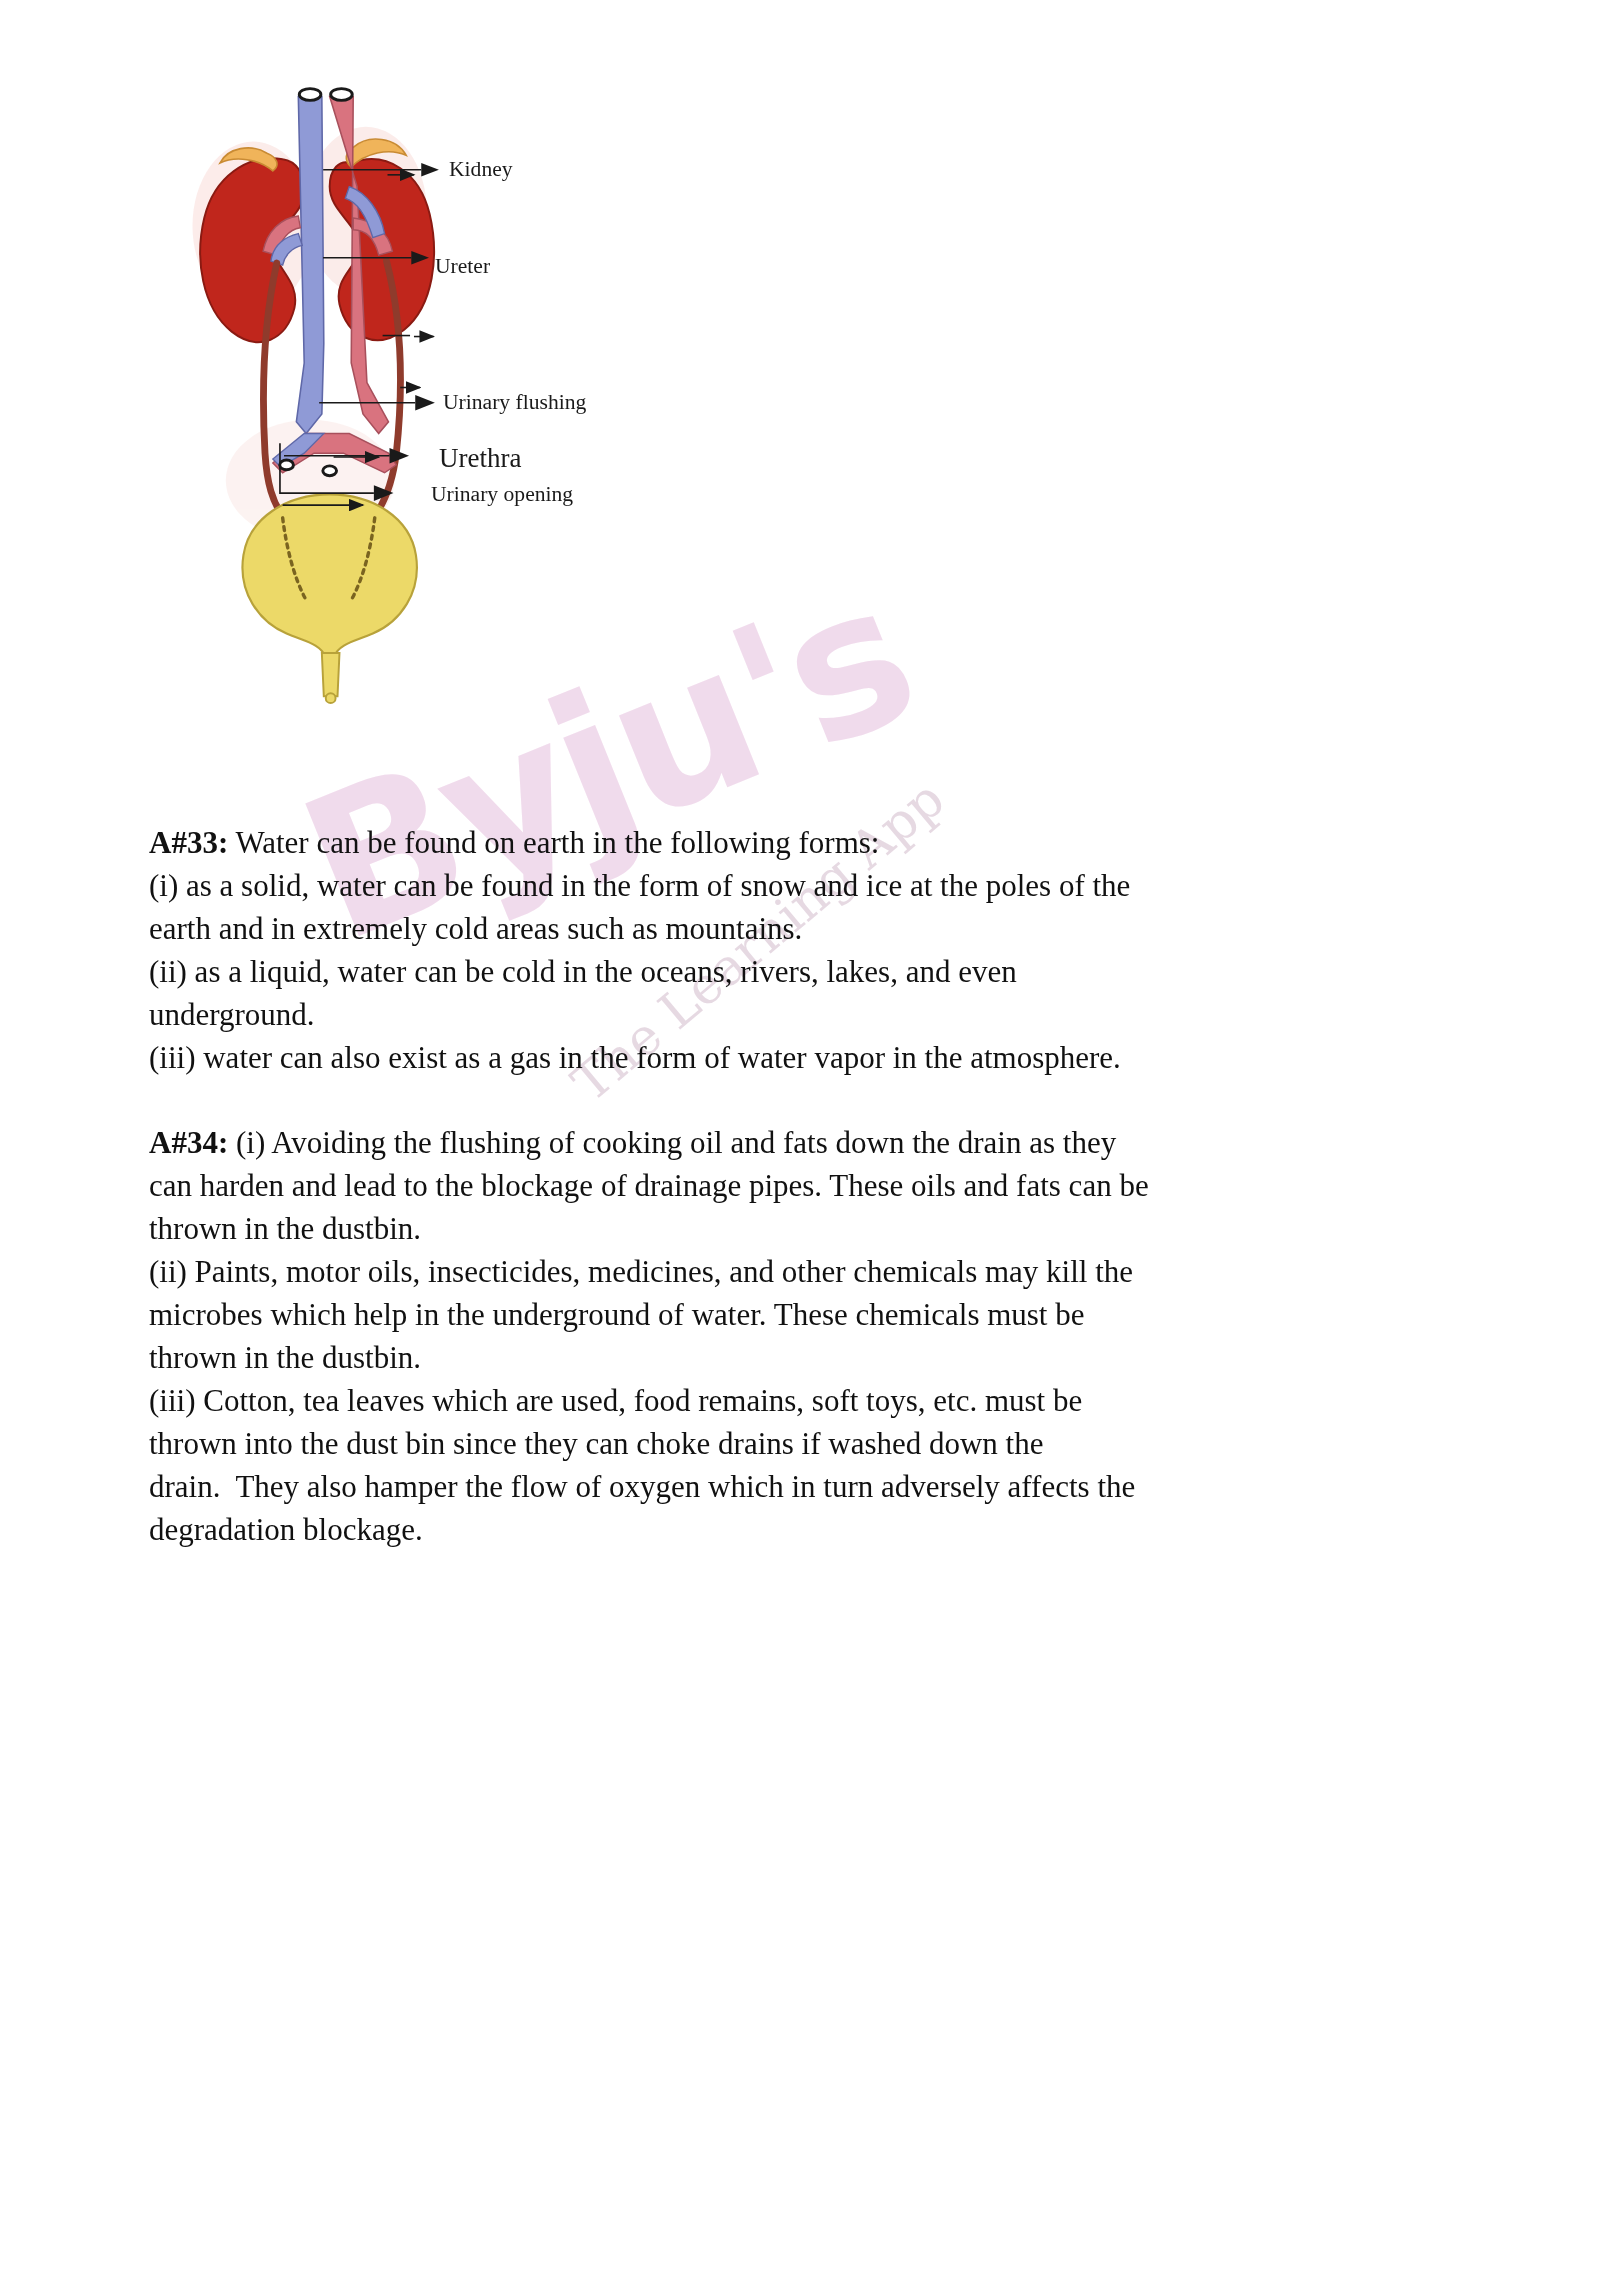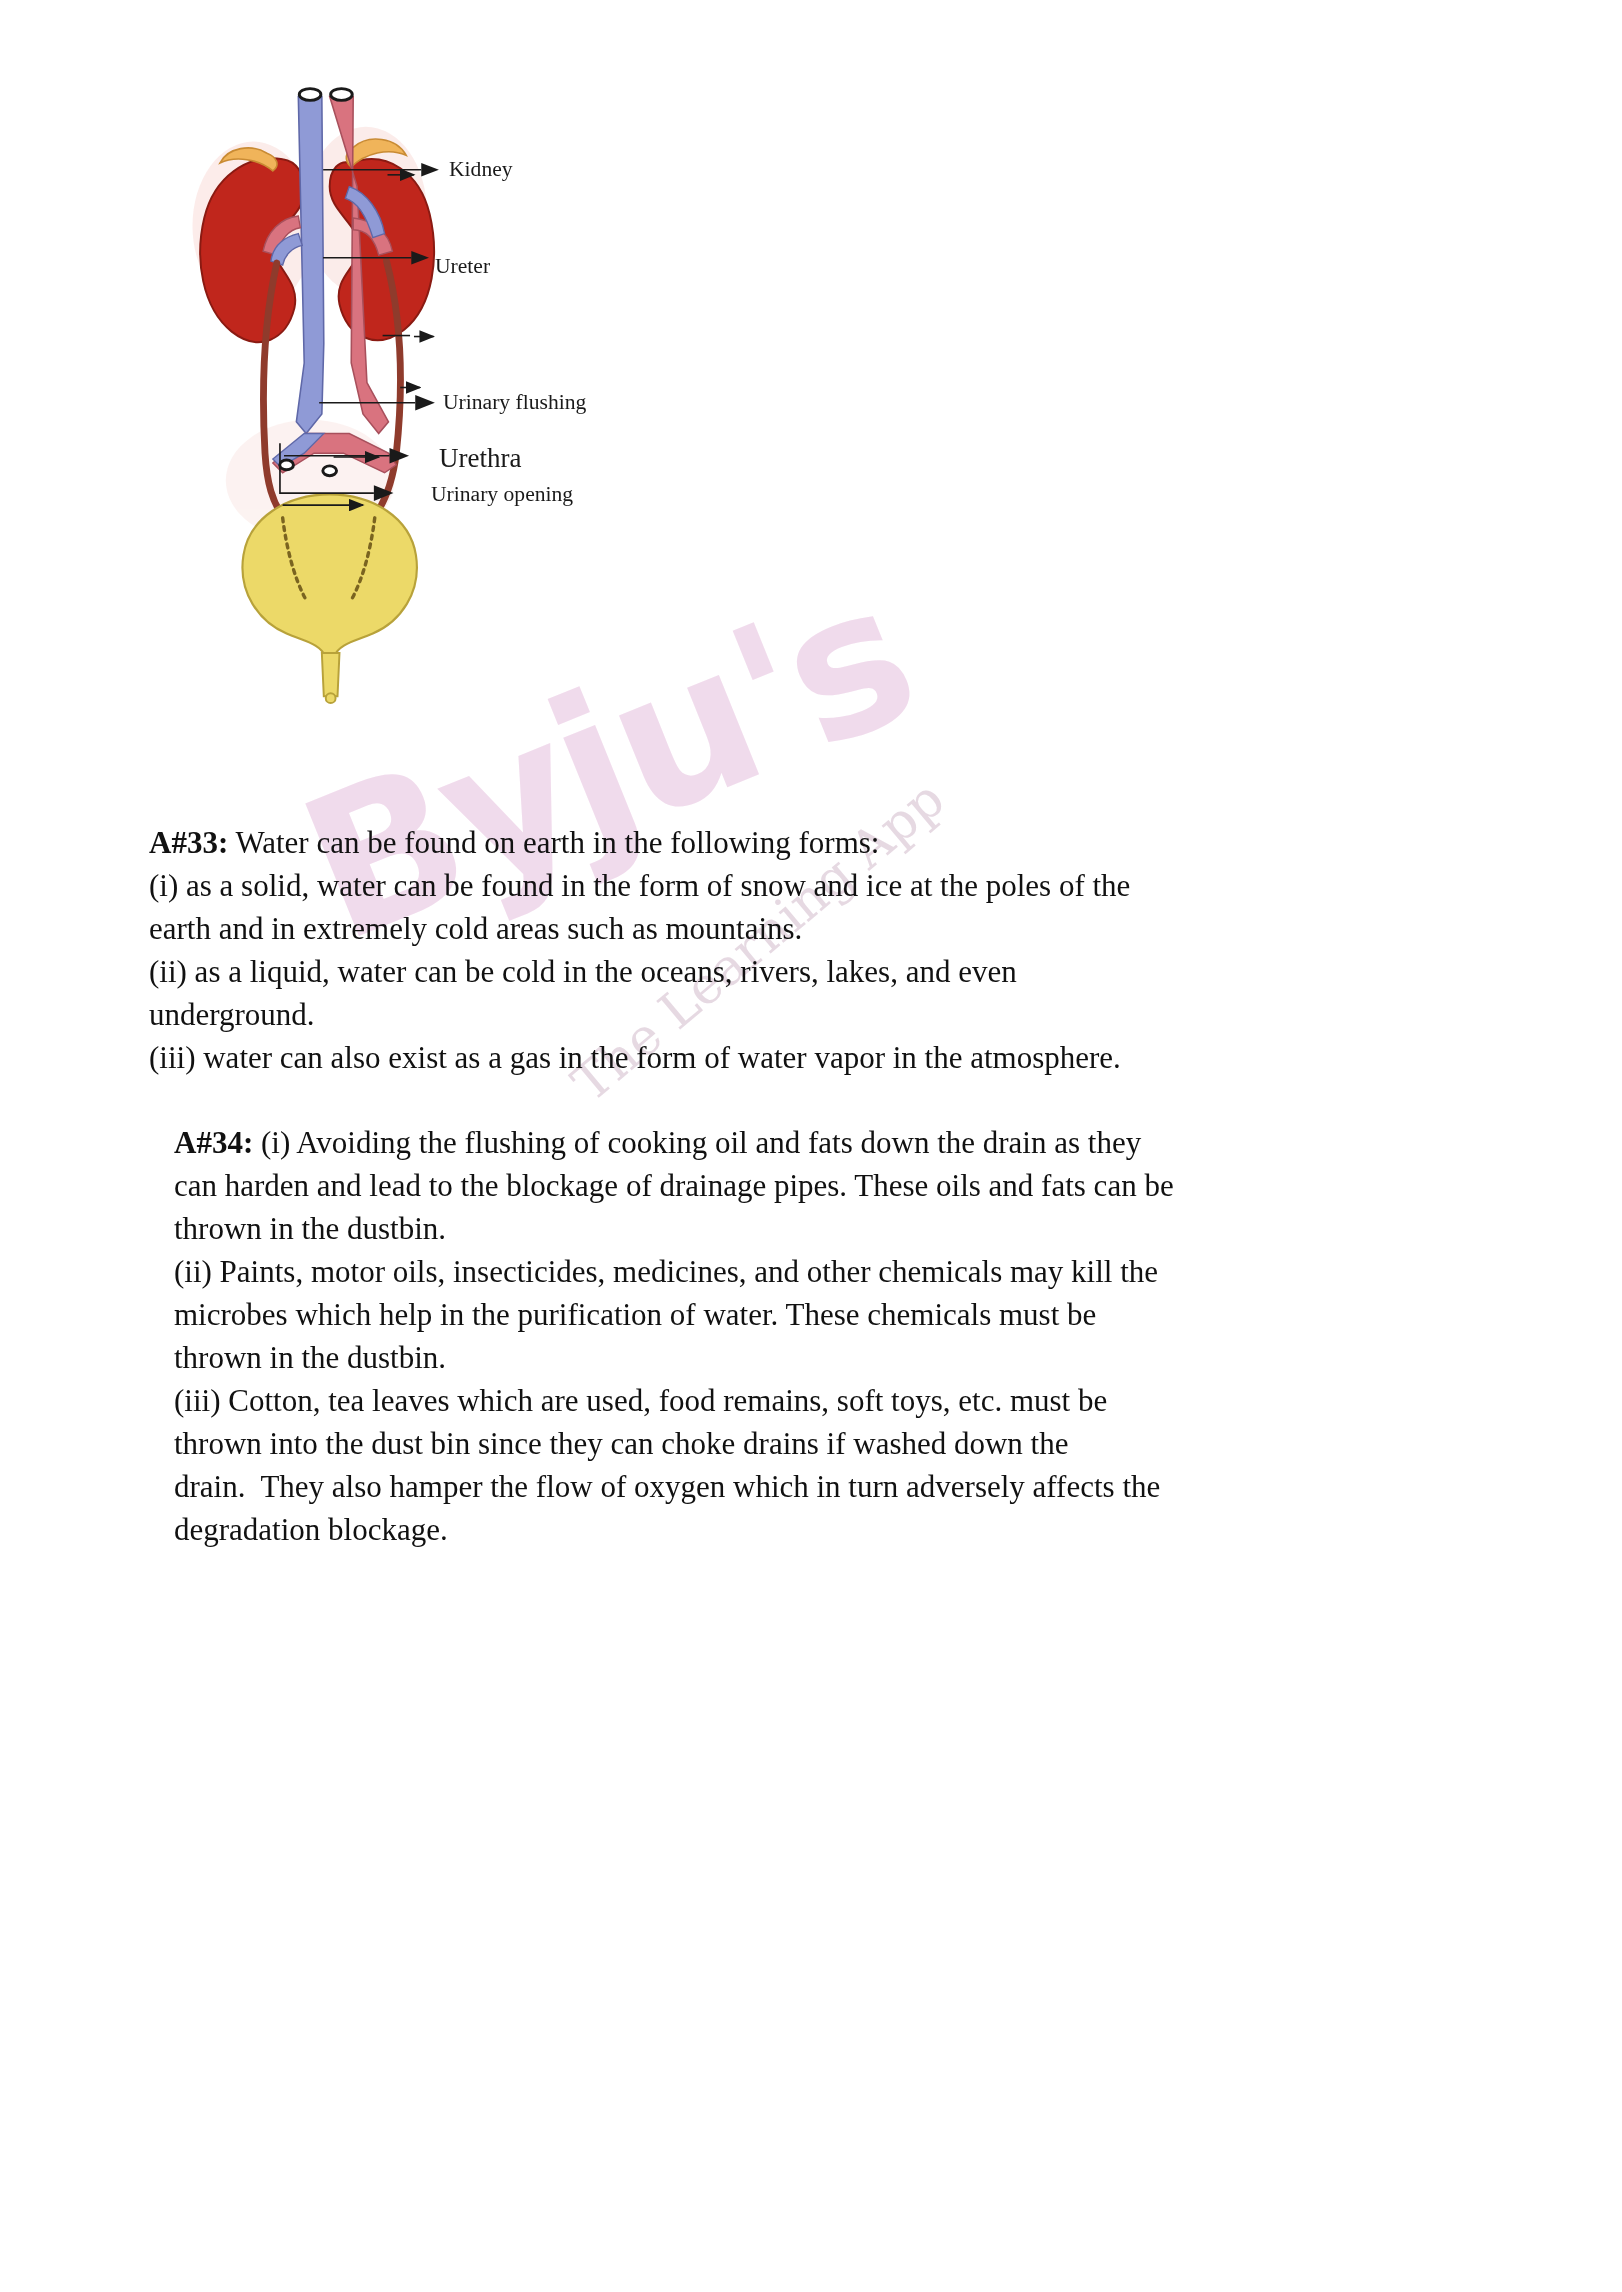--- a/index.html
+++ b/index.html
@@ -76,21 +76,21 @@
     left: 149px;
     top: 821px;
     width: 1304px;
     z-index: 4;
   }
   .para {
     font-size: 31px;
     line-height: 43px;
     text-align: left;
   }
-  .para + .para { margin-top: 42px; margin-left: 25px; }
+  .para + .para { margin-top: 42px; }
   .lbl {
     font-weight: bold;
   }
   .line { display: block; white-space: pre-wrap; }
 </style>
 </head>
 <body>
 
 <div class="page">
 
@@ -213,21 +213,21 @@
       <span class="line">(ii) as a liquid, water can be cold in the oceans, rivers, lakes, and even</span>
       <span class="line">underground.</span>
       <span class="line">(iii) water can also exist as a gas in the form of water vapor in the atmosphere.</span>
     </div>
 
     <div class="para">
       <span class="lbl">A#34:</span><span class="line" style="display:inline"> (i) Avoiding the flushing of cooking oil and fats down the drain as they</span><br>
       <span class="line">can harden and lead to the blockage of drainage pipes. These oils and fats can be</span>
       <span class="line">thrown in the dustbin.</span>
       <span class="line">(ii) Paints, motor oils, insecticides, medicines, and other chemicals may kill the</span>
-      <span class="line">microbes which help in the purification of water. These chemicals must be</span>
+      <span class="line">microbes which help in the underground of water. These chemicals must be</span>
       <span class="line">thrown in the dustbin.</span>
       <span class="line">(iii) Cotton, tea leaves which are used, food remains, soft toys, etc. must be</span>
       <span class="line">thrown into the dust bin since they can choke drains if washed down the</span>
       <span class="line">drain.  They also hamper the flow of oxygen which in turn adversely affects the</span>
       <span class="line">degradation blockage.</span>
     </div>
 
   </div>
 
 </div>

